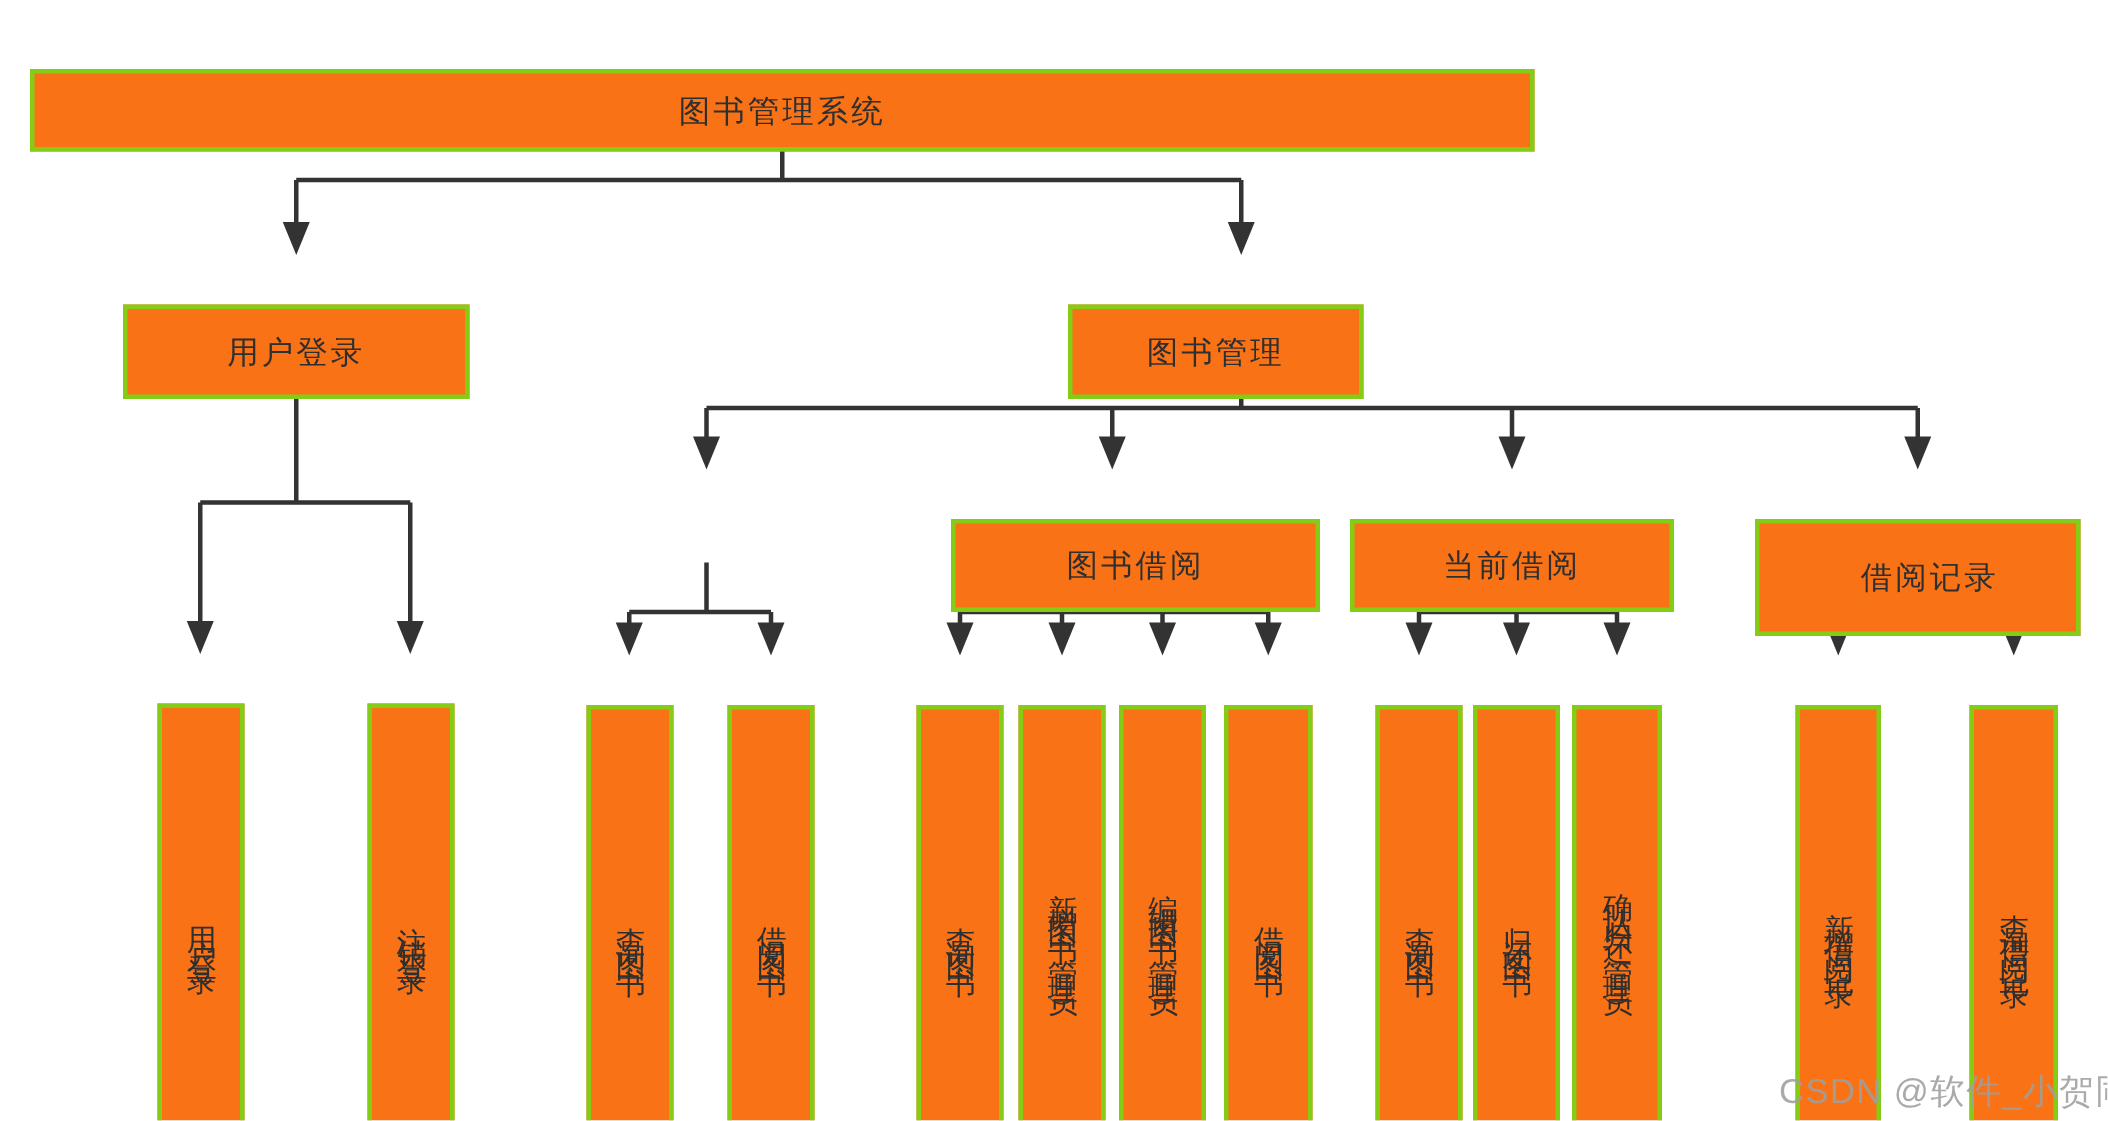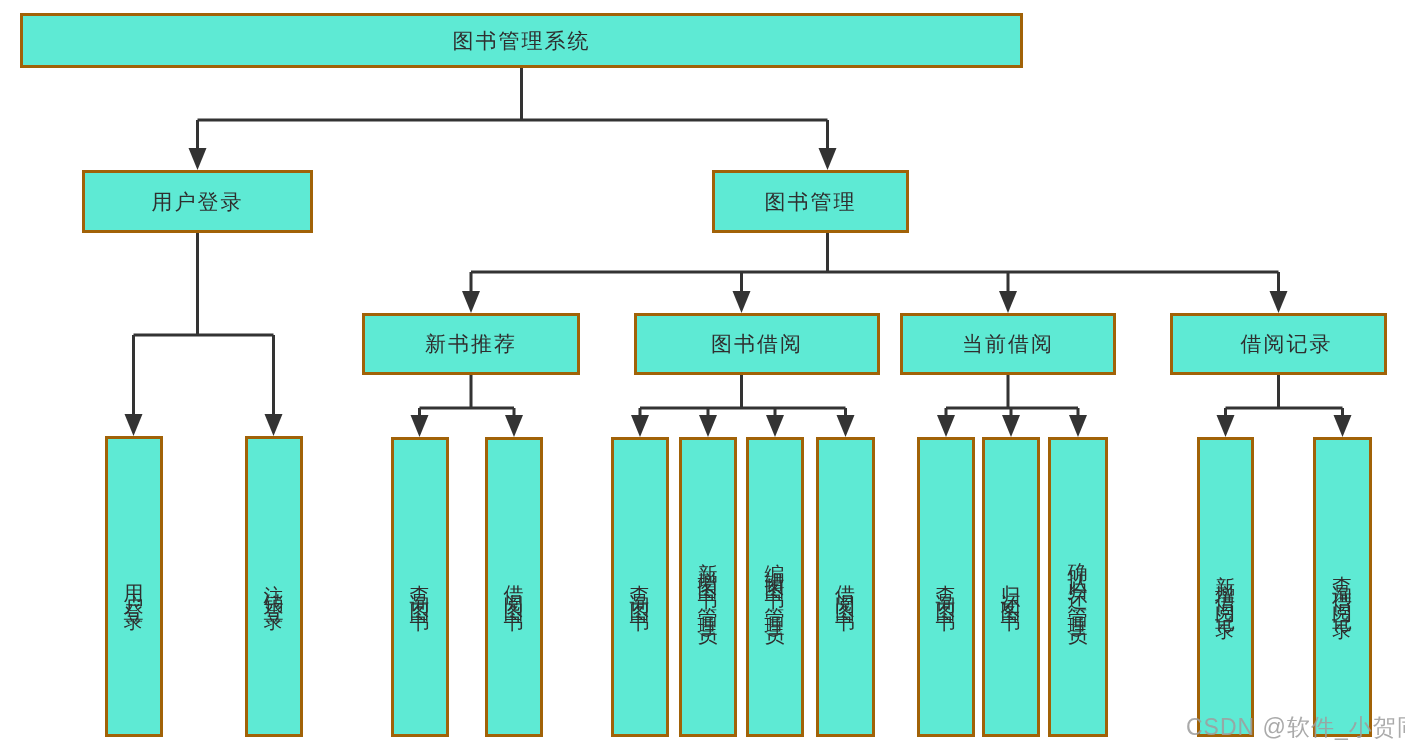--- a/index.html
+++ b/index.html
@@ -17,27 +17,28 @@
   }
   svg.connectors {
     position: absolute;
     left: 0;
     top: 0;
     z-index: 1;
   }
   .box {
     position: absolute;
     box-sizing: border-box;
-    border: 3px solid #a16207;
-    background: #5eead4;
+    border: 3px solid #84cc16;
+    background: #f97316;
     display: flex;
     align-items: center;
     justify-content: center;
     color: #2f2f2f;
     z-index: 2;
+    margin-top: 33px;
   }
   .box.h {
     font-size: 21px;
     letter-spacing: 2px;
     white-space: nowrap;
   }
   .box.v {
     font-size: 20px;
   }
   .box.v .vtext {
@@ -110,30 +111,27 @@
     <span>图书管理系统</span>
   </div>
 
   <div class="box h" style="left:82px; top:170px; width:231px; height:63px;">
     <span>用户登录</span>
   </div>
   <div class="box h" style="left:712px; top:170px; width:197px; height:63px;">
     <span>图书管理</span>
   </div>
 
-  <div class="box h" style="left:362px; top:313px; width:218px; height:62px;">
-    <span>新书推荐</span>
-  </div>
   <div class="box h" style="left:634px; top:313px; width:246px; height:62px;">
     <span>图书借阅</span>
   </div>
   <div class="box h" style="left:900px; top:313px; width:216px; height:62px;">
     <span>当前借阅</span>
   </div>
-  <div class="box h" style="left:1170px; top:313px; width:217px; height:62px;padding-left:16px;">
+  <div class="box h" style="left:1170px; top:313px; width:217px; height:78px;padding-left:16px;">
     <span>借阅记录</span>
   </div>
 
   <div class="box v" style="left:105px; top:436px; width:58px; height:301px;">
     <span class="vtext">用户登录</span>
   </div>
   <div class="box v" style="left:245px; top:436px; width:58px; height:301px;">
     <span class="vtext">注销登录</span>
   </div>
 

